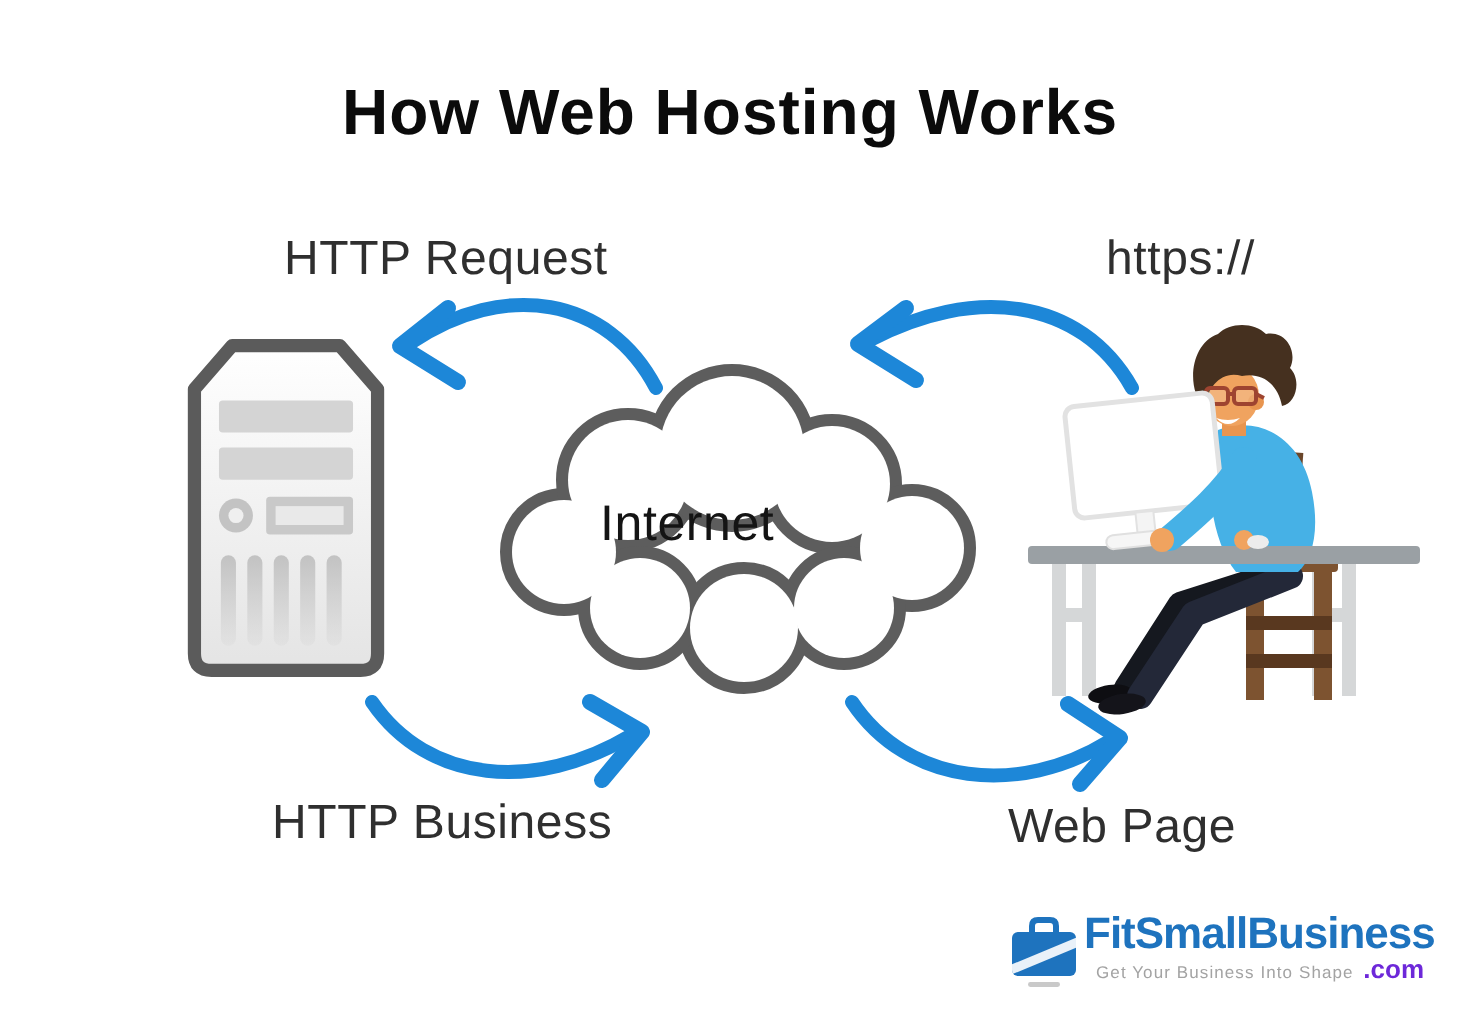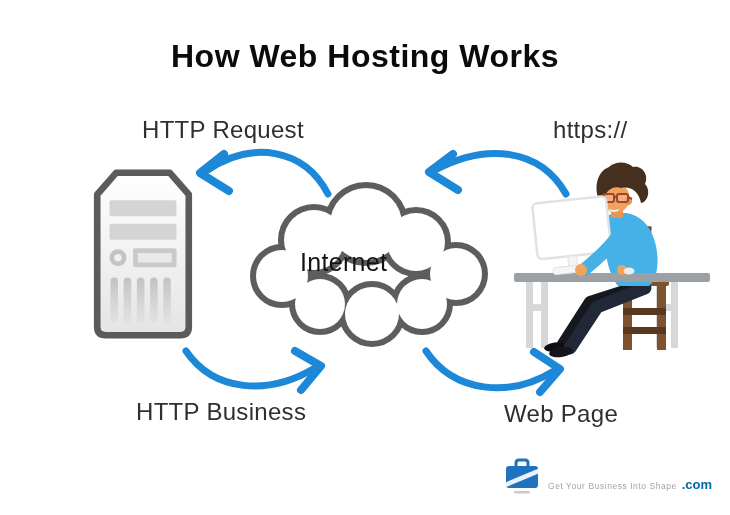--- a/index.html
+++ b/index.html
@@ -31,21 +31,21 @@
   .logo{position:absolute;left:504px;top:452px;width:212px;height:50px;}
   .logo-case{position:absolute;left:0;top:3px;}
   .logo-brand{
     position:absolute;left:38px;top:2px;font-size:22px;font-weight:700;letter-spacing:-.5px;
     color:var(--brand-blue,#1e73be);white-space:nowrap;
   }
   .logo-tagline{
     position:absolute;left:44px;top:29px;font-size:8.5px;letter-spacing:.55px;color:#a3a3a3;white-space:nowrap;
   }
   .logo-suffix{
-    position:absolute;right:4px;top:25px;font-size:13px;font-weight:700;color:#0369a1;white-space:nowrap;
+    position:absolute;right:4px;top:25px;font-size:13px;font-weight:700;color:#6d28d9;white-space:nowrap;
   }
   .brand-fill{fill:var(--brand-blue,#1e73be);}
 </style>
 </head>
 <body>
 
 <div class="canvas">
 
   <h1 class="title">How Web Hosting Works</h1>
 
@@ -186,17 +186,18 @@
       <defs>
         <clipPath id="caseclip">
             <rect x="2" y="11" width="32" height="22" rx="3"></rect>
           </clipPath>
       </defs>
       <path d="M 12 12 V 8 Q 12 5 15 5 H 21 Q 24 5 24 8 V 12" fill="none" class="brand-fill" stroke="var(--brand-blue,#1e73be)" stroke-width="3" style="fill:none"></path>
       <rect x="2" y="11" width="32" height="22" rx="3" class="brand-fill"></rect>
       <path d="M 0 28 L 36 13 L 36 18 L 0 33 Z" fill="#ffffff" opacity="0.9" clip-path="url(#caseclip)"></path>
       <rect x="10" y="36" width="16" height="2.5" rx="1.2" fill="#c9c9c9"></rect>
     </svg>
+    <span class="logo-brand">FitSmallBusiness</span>
     <span class="logo-tagline">Get Your Business Into Shape</span>
     <span class="logo-suffix">.com</span>
   </div>
 
 </div>
 
 </body></html>

